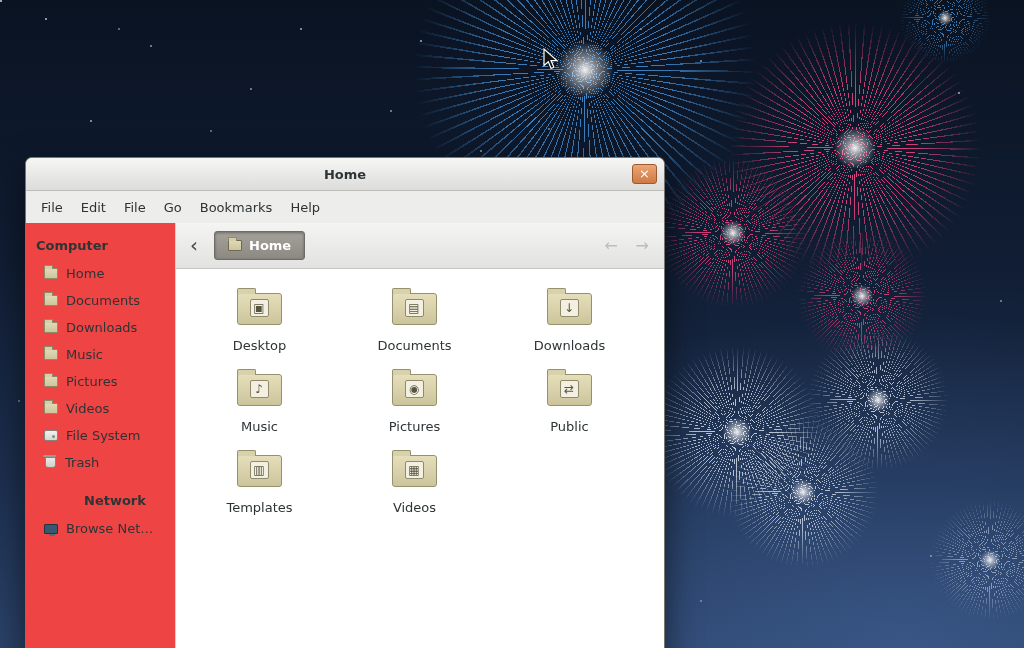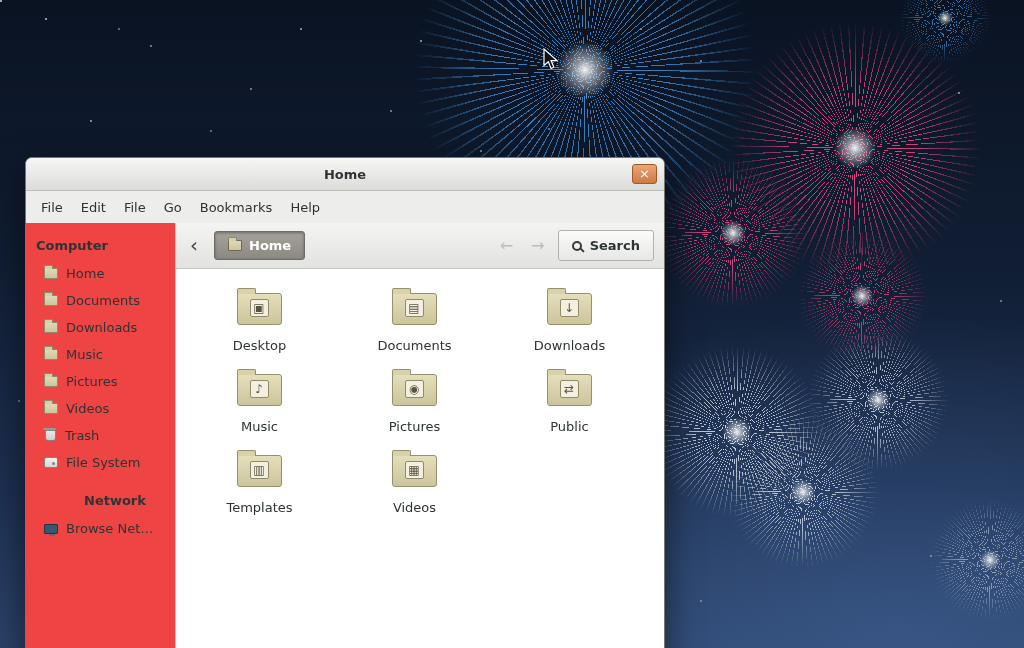--- a/index.html
+++ b/index.html
@@ -196,50 +196,46 @@
       </div>
       <div class="side-item">
         <span class="mini mini-folder"></span>
         <span>Pictures</span>
       </div>
       <div class="side-item">
         <span class="mini mini-folder"></span>
         <span>Videos</span>
       </div>
       <div class="side-item">
+        <span class="mini mini-drive"></span>
+        <span>File System</span>
+      </div>
+      <div class="side-item">
         <span class="mini mini-trash"></span>
         <span>Trash</span>
-      </div>
-      <div class="side-item">
-        <span class="mini mini-drive"></span>
-        <span>File System</span>
       </div>
 
       <div class="side-header network">Network</div>
       <div class="side-item">
         <span class="mini mini-network"></span>
         <span>Browse Net…</span>
       </div>
     </div>
 
     <div class="main-col">
 
       <div class="toolbar">
         <span class="back-btn">‹</span>
         <span class="path-btn">
           <span class="mini mini-folder"></span>
           <span>Home</span>
         </span>
         <span class="tb-spacer"></span>
         <span class="nav-arrow">←</span>
         <span class="nav-arrow">→</span>
-        <span class="search-btn">
-          <span class="search-glyph"></span>
-          <span>Search</span>
-        </span>
       </div>
 
       <div class="content">
         <div class="files-grid">
 
           <div class="file-cell">
             <span class="icon-wrap">
               <span class="folder"></span>
               <span class="emblem">▣</span>
             </span>

